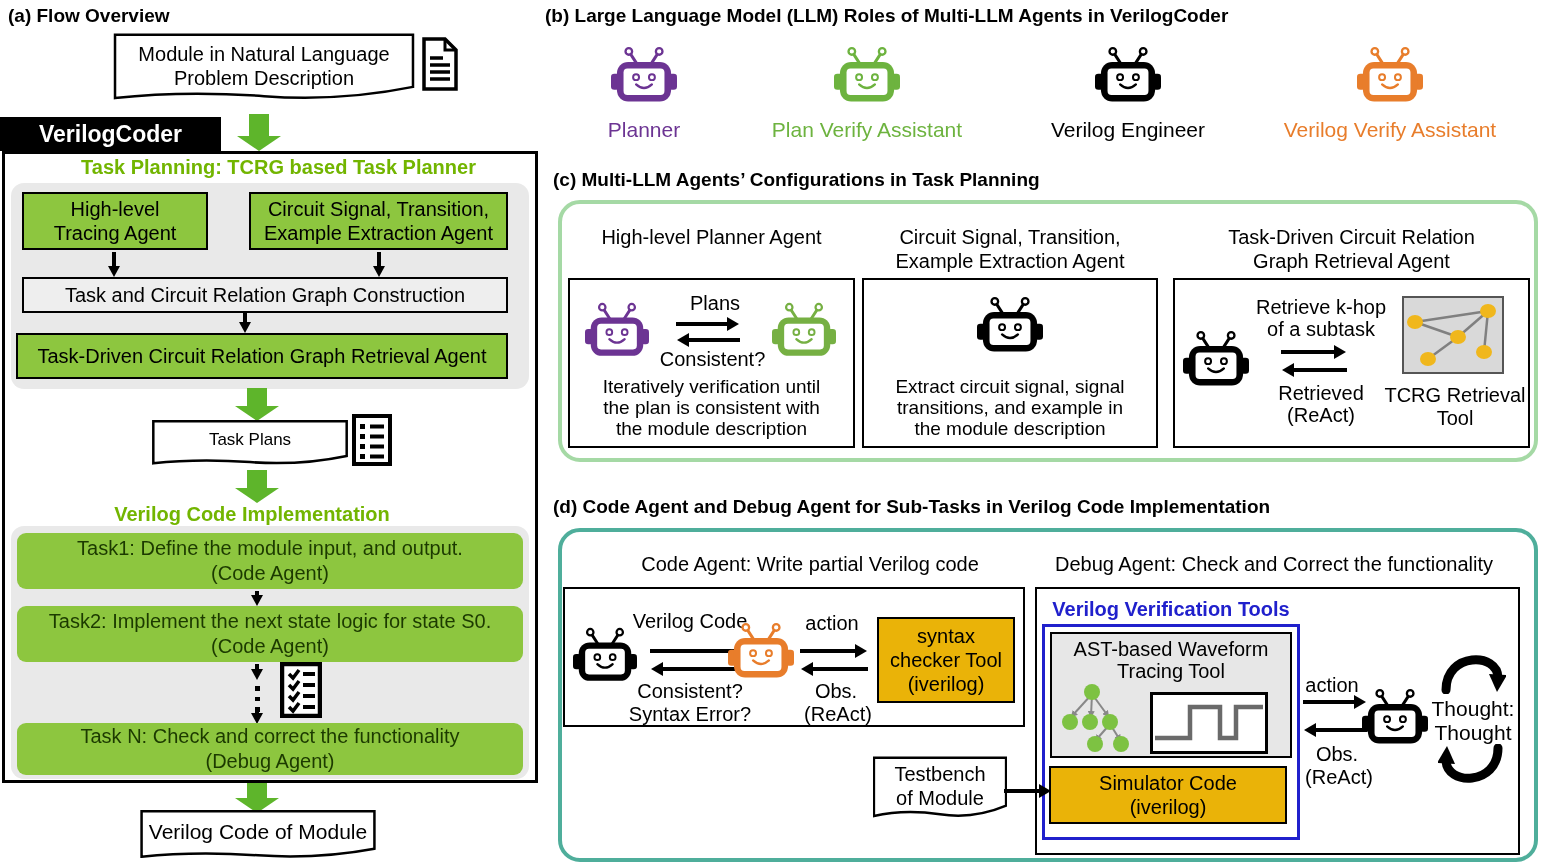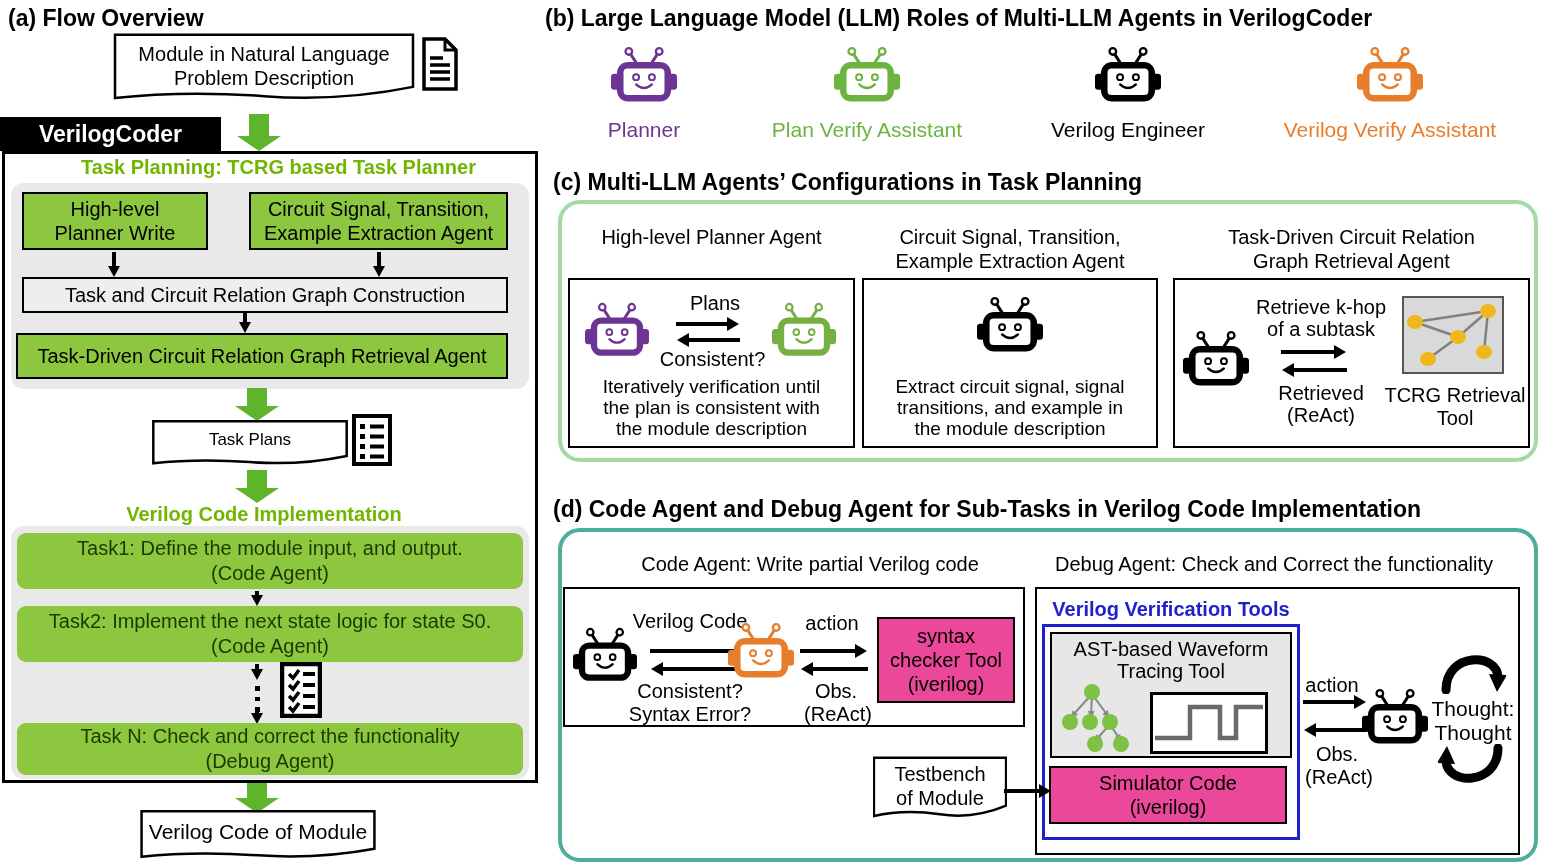--- a/index.html
+++ b/index.html
@@ -6,30 +6,30 @@
   html,body { background:#fff; }
   body { font-family:"Liberation Sans", sans-serif; color:#000; }
   #stage { position:relative; width:1545px; height:868px; background:#fff; overflow:hidden; }
   .abs { position:absolute; }
   .ctr { display:flex; align-items:center; justify-content:center; text-align:center; }
   .col { flex-direction:column; }
   .bold { font-weight:bold; }
   .t21 { font-size:21px; }
   .t20 { font-size:20px; }
   .t19 { font-size:19px; line-height:21px; }
-  .section-title { font-size:23px; font-weight:bold; }
+  .section-title { font-size:19px; font-weight:bold; }
   .green-heading { color:#72b500; font-weight:bold; font-size:20px; text-align:center; }
   .outer-box { border:3px solid #000; background:#fff; }
   .gray-container { background:#e9e9e9; border-radius:13px; }
   .gbox { background:#8dc63f; border:2.5px solid #000; font-size:20px; line-height:24px; }
   .trow { background:#8dc63f; border-radius:9px; color:#1c3a00; font-size:20px; line-height:25px; }
   .plainbox { background:#eeeeee; border:2.5px solid #000; font-size:20px; }
   .black-bar { background:#000; color:#fff; font-weight:bold; font-size:23px; }
   .wbox { border:2.5px solid #000; background:#fff; }
-  .bluetool { background:#ec4899; border:2.5px solid #000; font-size:20px; line-height:24px; }
+  .bluetool { background:#eab308; border:2.5px solid #000; font-size:20px; line-height:24px; }
   .banner-svg { position:absolute; left:0; top:0; width:100%; height:100%; }
   .banner-path { fill:#fff; stroke:#000; stroke-width:2.5; vector-effect:non-scaling-stroke; }
   .banner-text { position:absolute; left:0; right:0; top:2px; bottom:14px; display:flex; flex-direction:column; align-items:center; justify-content:center; font-size:20px; line-height:24px; }
   .robot-svg { width:100%; height:100%; display:block; }
   
   .harrow { position:absolute; height:4px; background:#000; }
   .harrow.right::after { content:""; position:absolute; right:-11px; top:-5.5px; border-left:12px solid #000; border-top:7.5px solid transparent; border-bottom:7.5px solid transparent; }
   .harrow.left::before { content:""; position:absolute; left:-11px; top:-5.5px; border-right:12px solid #000; border-top:7.5px solid transparent; border-bottom:7.5px solid transparent; }
   
   .varrow { position:absolute; width:4px; background:#000; }
@@ -98,21 +98,21 @@
   </div>
 
   <div class="abs outer-box" style="left:2px;top:151px;width:536px;height:632px"></div>
 
   <div class="abs green-heading" style="left: 2px; top: 156px; width: 536px; color: rgb(114, 181, 0); padding-left: 17px;">Task Planning: TCRG based Task Planner</div>
 
   <div class="abs gray-container" style="left:11px;top:183px;width:518px;height:206px"></div>
 
   <div class="abs gbox ctr col" style="left:22px;top:192px;width:186px;height:58px">
     <div>High-level</div>
-    <div>Planner Write</div>
+    <div>Tracing Agent</div>
   </div>
   <div class="abs gbox ctr col" style="left:249px;top:192px;width:259px;height:58px">
     <div>Circuit Signal, Transition,</div>
     <div>Example Extraction Agent</div>
   </div>
 
   <div class="abs varrow" style="left:112px;top:252px;height:15px"></div>
   <div class="abs varrow" style="left:377px;top:252px;height:15px"></div>
 
   <div class="abs plainbox ctr" style="left:22px;top:277px;width:486px;height:36px">
@@ -149,21 +149,21 @@
       <line x1="18" y1="32.5" x2="32" y2="32.5" stroke="#000" stroke-width="4"></line>
     <rect x="8" y="40" width="5" height="5" fill="#000"></rect>
       <line x1="18" y1="42.5" x2="32" y2="42.5" stroke="#000" stroke-width="4"></line>
   </svg>
 
   <div class="abs garrow" style="left:234px;top:470px;width:46px;height:33px">
       <div class="shaft"></div>
       <div class="head"></div>
     </div>
 
-  <div class="abs green-heading" style="left: 2px; top: 503px; width: 500px; color: rgb(114, 181, 0); margin-left: 12px;">Verilog Code Implementation</div>
+  <div class="abs green-heading" style="left: 2px; top: 503px; width: 500px; color: rgb(114, 181, 0);">Verilog Code Implementation</div>
 
   <div class="abs gray-container" style="left:11px;top:526px;width:518px;height:253px"></div>
 
   <div class="abs trow ctr col" style="left:17px;top:533px;width:506px;height:56px">
     <div>Task1: Define the module input, and output.</div>
     <div>(Code Agent)</div>
   </div>
 
   <div class="abs varrow" style="left:255px;top:591px;height:5px"></div>
 

